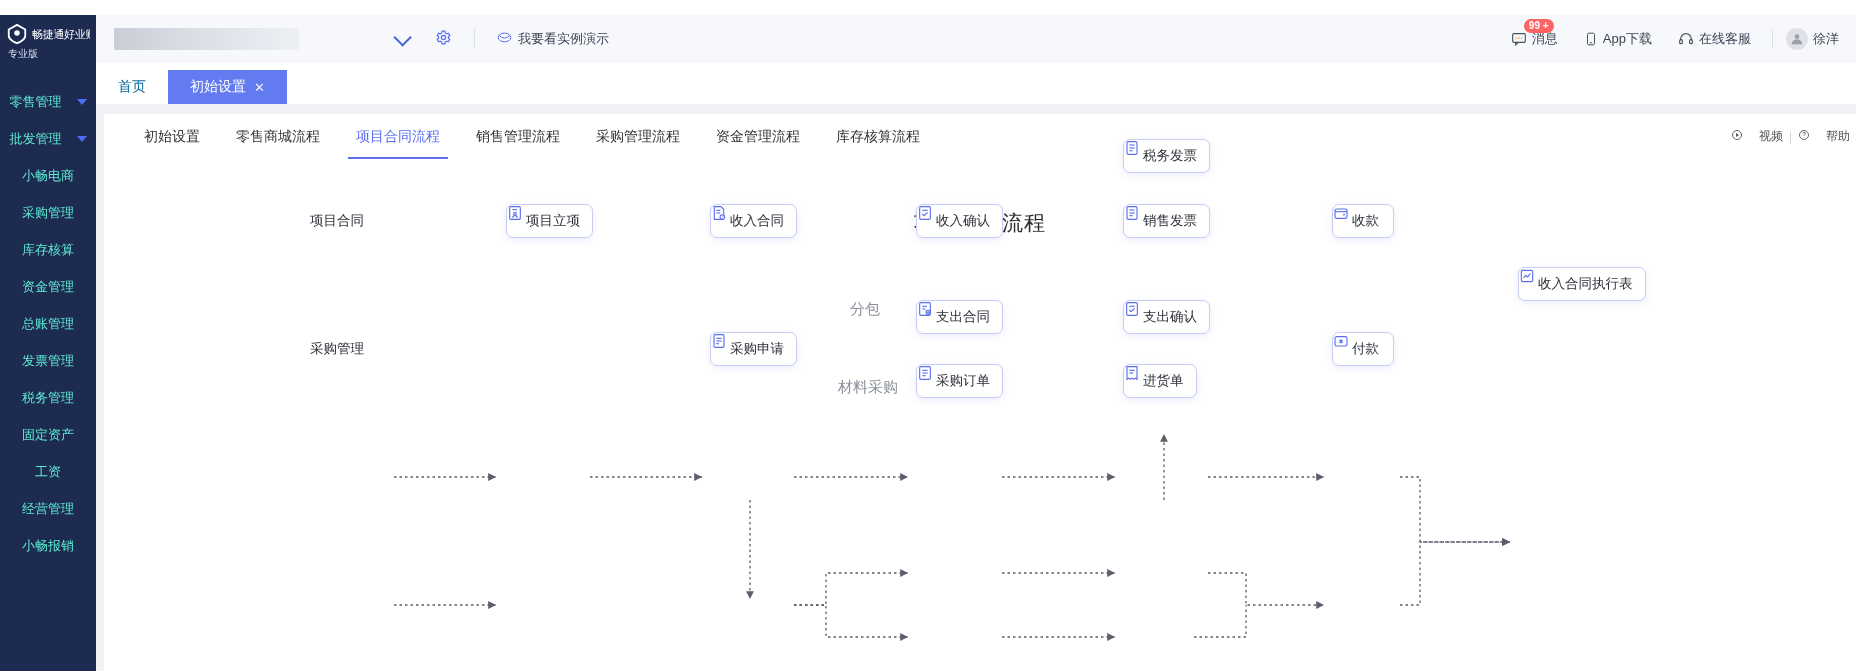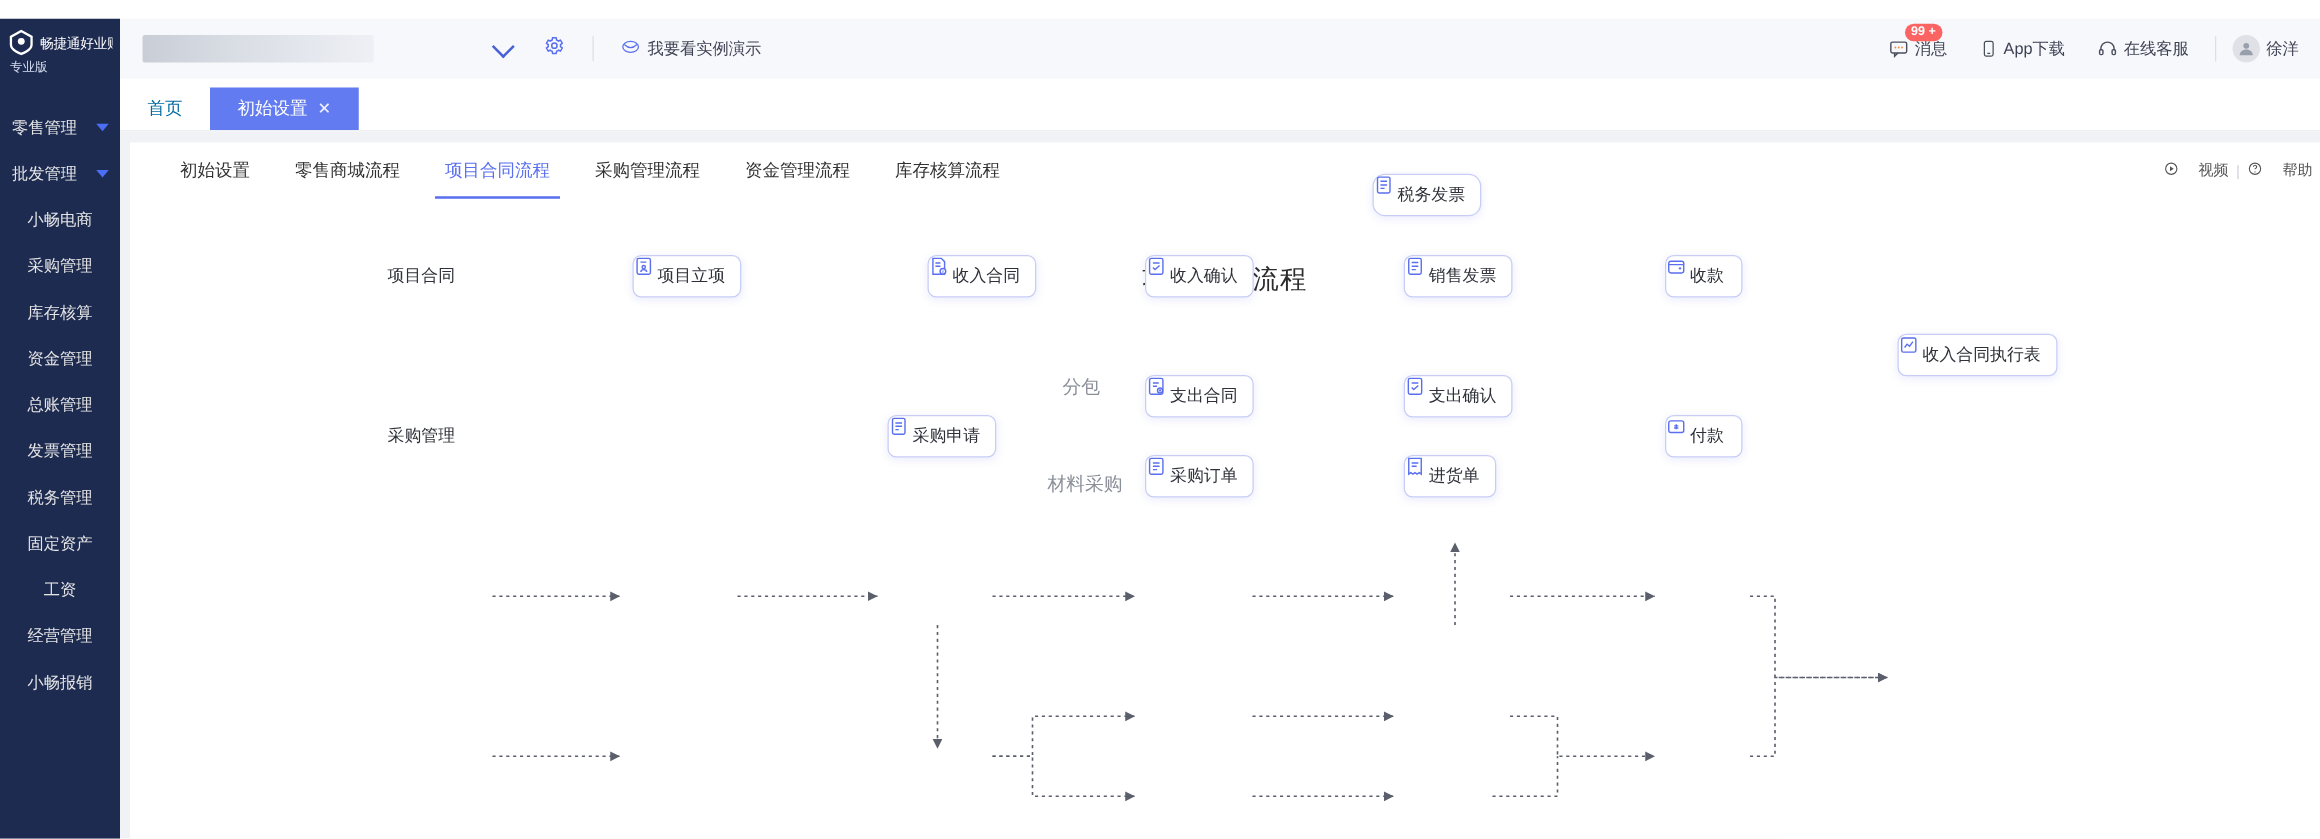--- a/index.html
+++ b/index.html
@@ -19,21 +19,21 @@
   .brand-row { display: flex; align-items: center; gap: 4px; }
   .brand-logo { width: 22px; height: 22px; flex: none; }
   .brand-name {
     font-size: 11px; color: #ffffff; white-space: nowrap; letter-spacing: -0.3px;
     overflow: hidden;
   }
   .brand-sub { font-size: 10px; color: #d5dcef; margin-top: 2px; padding-left: 2px; }
   .nav { padding-top: 6px; }
   .nav-item {
     height: 37px; display: flex; align-items: center; justify-content: center;
-    font-size: 13px; color: #e5e5e5; cursor: pointer; gap: 15px;
+    font-size: 13px; color: #5eead4; cursor: pointer; gap: 15px;
   }
   .nav-caret {
     width: 0; height: 0; border-left: 5px solid transparent;
     border-right: 5px solid transparent; border-top: 6px solid #4b6ef5;
   }
 
   
   .topbar {
     position: absolute; left: 96px; top: 15px; right: 0; height: 48px;
     background: #f7f8fc; display: flex; align-items: center;
@@ -276,20 +276,21 @@
       </div>
     </div>
 
   <div class="content">
     <div class="panel">
 
       <div class="subtabs" id="subtabs">
         <div class="subtab">初始设置</div>
           <div class="subtab">零售商城流程</div>
           <div class="subtab active">项目合同流程</div>
+          <div class="subtab">销售管理流程</div>
           <div class="subtab">采购管理流程</div>
           <div class="subtab">资金管理流程</div>
           <div class="subtab">库存核算流程</div>
           <div class="subtabs-right">
           <span class="st-link">
             <span>
               <svg width="12" height="12" viewBox="0 0 24 24" fill="none" stroke="#555" stroke-width="1.8">
                 <circle cx="12" cy="12" r="9"></circle>
                   <path d="M10 8l6 4-6 4z" fill="#555" stroke="none"></path>
               </svg>
@@ -358,21 +359,21 @@
               <span class="ico">
                 <svg width="16" height="16" viewBox="0 0 24 24" fill="none" stroke="#5a6ff0" stroke-width="1.7">
                   <rect x="4" y="2.5" width="16" height="19" rx="2"></rect>
                   <line x1="8" y1="7" x2="15" y2="7"></line>
                   <circle cx="12" cy="13" r="2"></circle>
                   <path d="M8.5 19c0-2 1.7-3 3.5-3s3.5 1 3.5 3"></path>
                 </svg>
               </span>
               <span>项目立项</span>
             </div>
-            <div class="node" style="left: 638px; top: 45px; min-width: 78px;">
+            <div class="node" style="left: 606px; top: 45px; min-width: 78px;">
               <span class="ico">
                 <svg width="16" height="16" viewBox="0 0 24 24" fill="none" stroke="#5a6ff0" stroke-width="1.7">
                   <path d="M5 2.5h10l4 4v15H5z"></path>
                   <line x1="8" y1="8" x2="14" y2="8"></line>
                   <line x1="8" y1="12" x2="14" y2="12"></line>
                   <circle cx="17" cy="18" r="3.4" fill="#fff"></circle>
                   <text x="17" y="20" font-size="5" fill="#5a6ff0" text-anchor="middle" stroke="none">¥</text>
                 </svg>
               </span>
               <span>收入合同</span>
@@ -391,21 +392,21 @@
               <span class="ico">
                 <svg width="16" height="16" viewBox="0 0 24 24" fill="none" stroke="#5a6ff0" stroke-width="1.7">
                   <rect x="4.5" y="2.5" width="15" height="19" rx="2"></rect>
                   <line x1="8" y1="7.5" x2="16" y2="7.5"></line>
                   <line x1="8" y1="12" x2="16" y2="12"></line>
                   <line x1="8" y1="16" x2="13" y2="16"></line>
                 </svg>
               </span>
               <span>销售发票</span>
             </div>
-            <div class="node" style="left: 994px; top: -20px; min-width: 78px; border-radius: 10px;">
+            <div class="node" style="left: 1019px; top: -20px; min-width: 78px;">
               <span class="ico">
                 <svg width="16" height="16" viewBox="0 0 24 24" fill="none" stroke="#5a6ff0" stroke-width="1.7">
                   <rect x="4.5" y="2.5" width="15" height="19" rx="2"></rect>
                   <line x1="8" y1="7.5" x2="16" y2="7.5"></line>
                   <line x1="8" y1="12" x2="16" y2="12"></line>
                   <line x1="8" y1="16" x2="13" y2="16"></line>
                 </svg>
               </span>
               <span>税务发票</span>
             </div>

